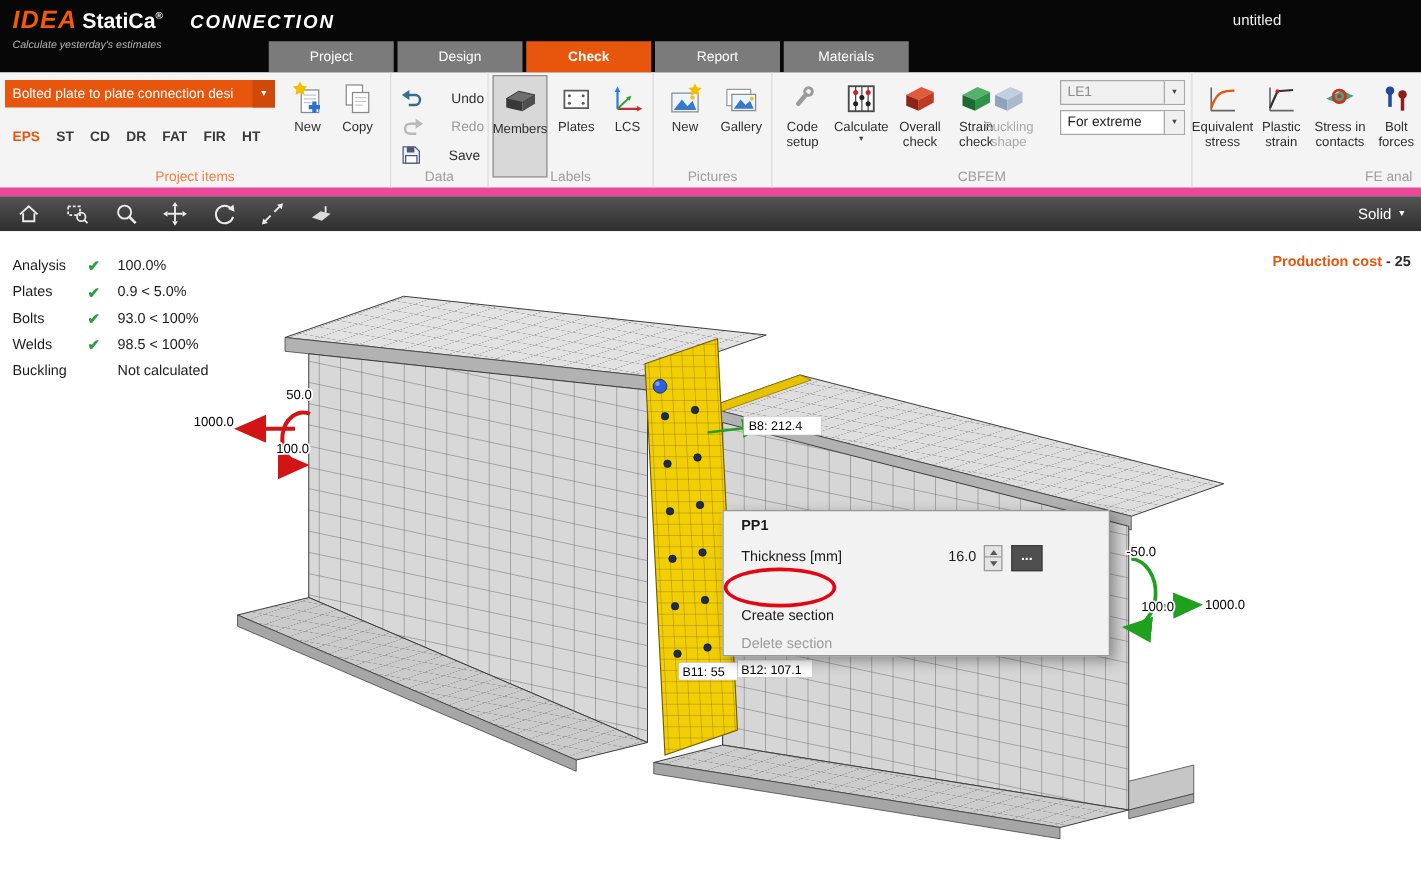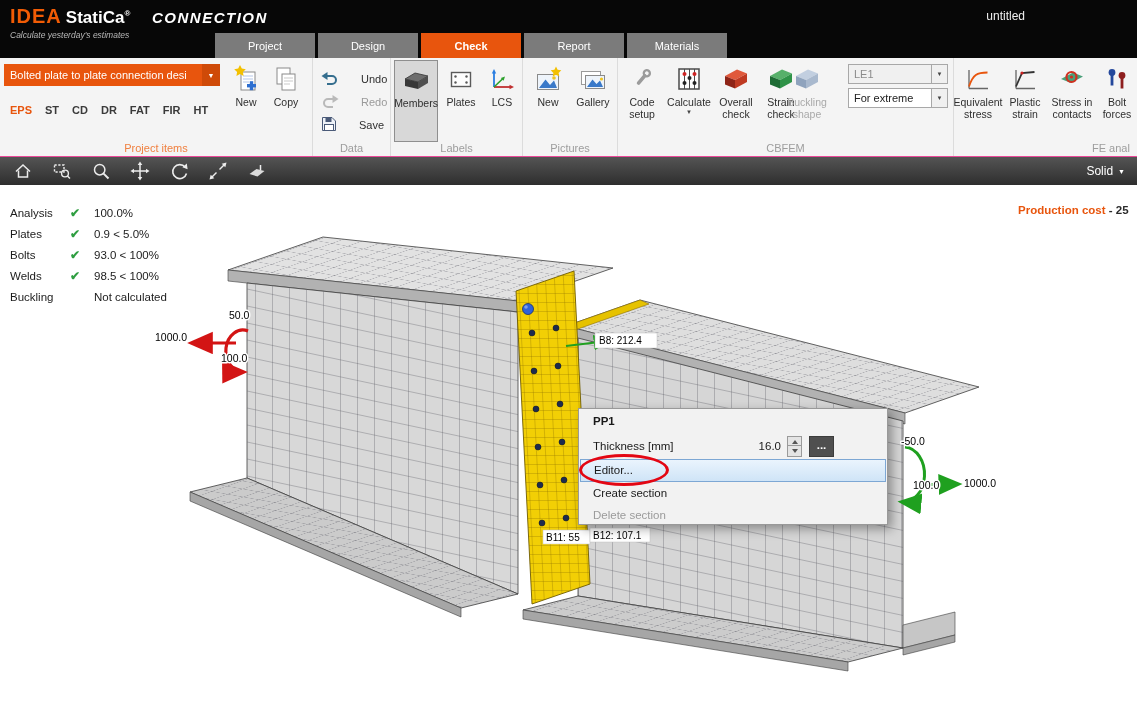--- a/index.html
+++ b/index.html
@@ -3,32 +3,32 @@
 <meta charset="utf-8">
 <style>
   *{box-sizing:border-box;margin:0;padding:0}
   html,body{width:1137px;height:711px;}
   .app{position:relative;width:1137px;height:711px;overflow:hidden;background:#fff;
        font-family:"Liberation Sans",sans-serif;}
   
   .titlebar{position:absolute;top:0;left:0;right:0;height:58px;background:#070707;color:#fff;}
   .logo{position:absolute;left:10px;top:5px;}
   .logo-row{display:flex;align-items:baseline;gap:4px;white-space:nowrap;}
-  .logo-idea{color:#f25c05;font-size:20px;font-weight:bold;letter-spacing:1px;}
+  .logo-idea{color:#f25c05;font-size:20px;font-weight:bold;font-style:italic;letter-spacing:1px;}
   .logo-statica{color:#fff;font-size:17px;font-weight:bold;}
   .logo-statica .reg{font-size:8px;vertical-align:super;}
   .tagline{color:#b9b9b9;font-size:8.5px;font-style:italic;margin-top:2px;}
   .app-name{position:absolute;left:152px;top:9px;font-size:15px;font-weight:bold;font-style:italic;letter-spacing:1.5px;}
   .doc-title{position:absolute;right:112px;top:9px;font-size:12px;color:#eee;}
   .tabs{position:absolute;left:215px;bottom:0;display:flex;gap:3px;}
   .tab{width:100px;height:25px;background:#7b7b7b;color:#fff;font-size:11px;
        display:flex;align-items:center;justify-content:center;}
   .tab.active{background:#e8550d;font-weight:bold;}
   
-  .ribbon{position:absolute;top:58px;left:0;right:0;height:99px;background:#f4f4f4;border-bottom:1px solid #ec4899;}
+  .ribbon{position:absolute;top:58px;left:0;right:0;height:99px;background:#f4f4f4;border-bottom:7px solid #ec4899;}
   .group{position:absolute;top:0;bottom:0;border-right:1px solid #dcdcdc;}
   .glabel{position:absolute;bottom:2px;left:0;right:0;text-align:center;font-size:11px;color:#9d9d9d;white-space:nowrap;}
   .glabel.orange{color:#f08040;}
   .bigbtn{position:absolute;top:6px;width:44px;display:flex;flex-direction:column;align-items:center;
           text-align:center;font-size:10.5px;color:#2f2f2f;line-height:1.15;}
   .bigbtn .icon{height:30px;display:flex;align-items:center;justify-content:center;margin-bottom:2px;}
   .bigbtn .blabel{display:block;}
   .bigbtn.selected{top:2px;height:82px;background:#d8d8d8;border:1px solid #8f8f8f;padding-top:4px;}
   .bigbtn.disabled{color:#a9a9a9;}
   .dd-caret{font-size:6px;color:#444;margin-top:1px;}
@@ -544,20 +544,19 @@
 
     <div class="context-menu">
       <div class="cm-title">PP1</div>
       <div class="cm-thickness-label">Thickness [mm]</div>
       <div class="cm-value">16.0</div>
       <div class="cm-spinner">
         <div class="sp-up"></div>
         <div class="sp-down"></div>
       </div>
       <div class="cm-more">...</div>
-      <div class="cm-item cm-editor">Editor...</div>
       <div class="cm-item cm-create">Create section</div>
       <div class="cm-item cm-delete">Delete section</div>
       <div class="cm-ellipse"></div>
     </div>
 
   </div>
 </div>
 
 </body></html>

